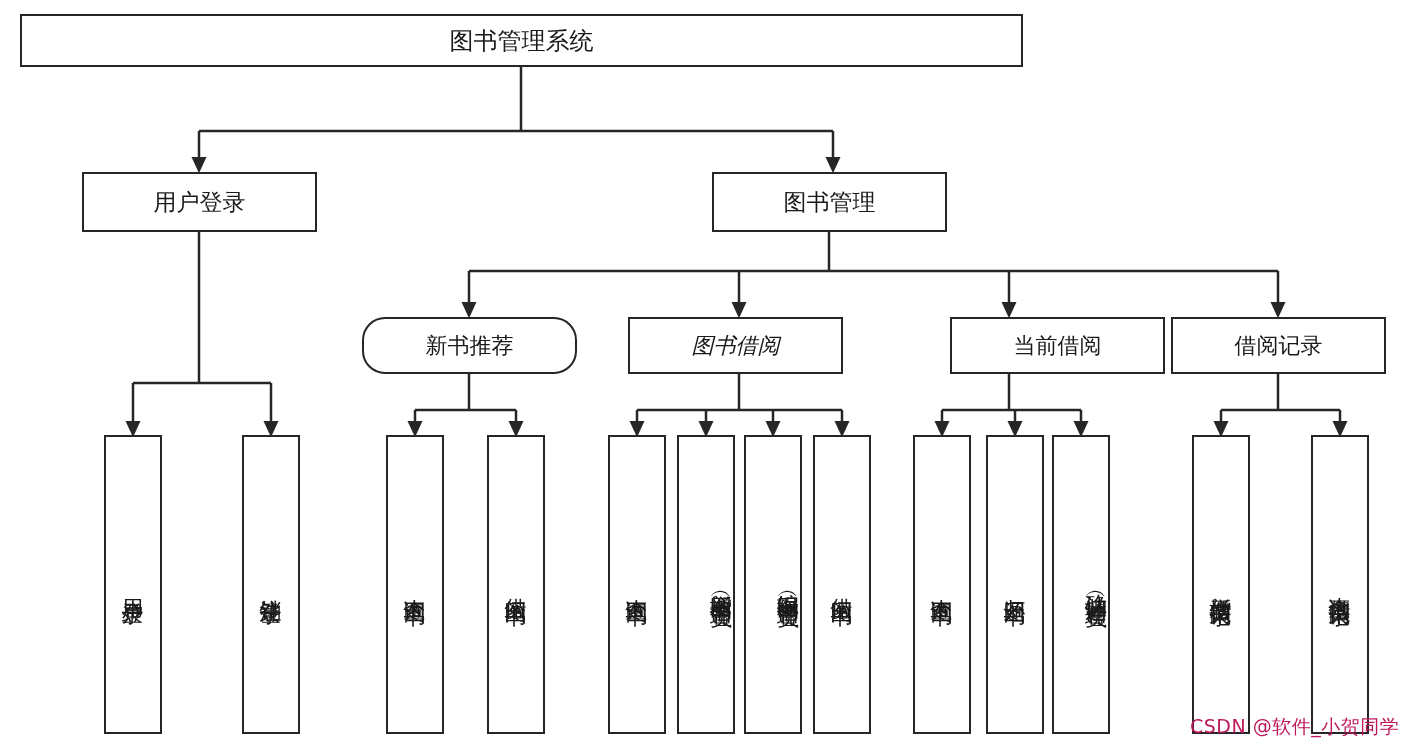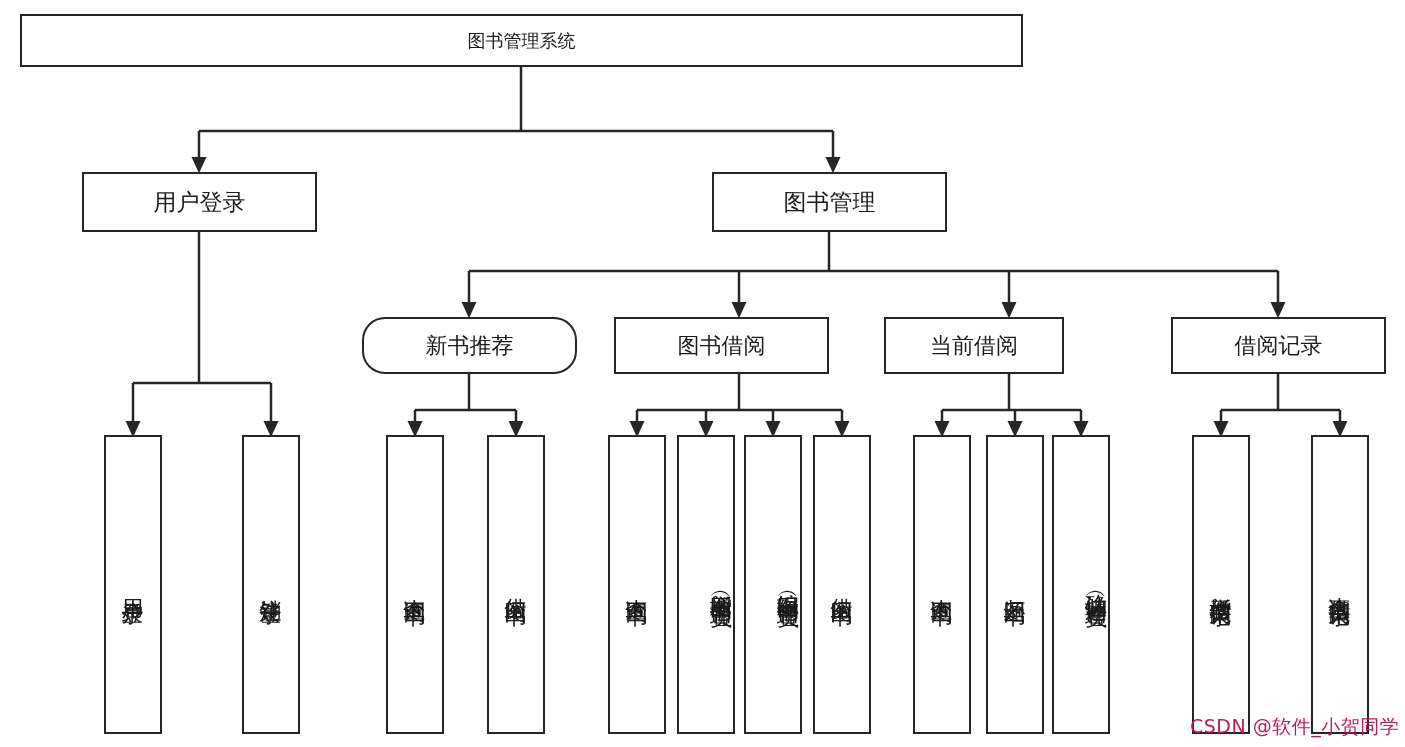--- a/index.html
+++ b/index.html
@@ -31,21 +31,21 @@
     border: 2.5px solid #262626;
     background: #ffffff;
     display: flex;
     align-items: center;
     justify-content: center;
     color: #1a1a1a;
     text-align: center;
     z-index: 2;
   }
   .node.root {
-    font-size: 18px;
+    font-size: 24px;
   }
   .node.lvl2 {
     font-size: 23px;
   }
   .node.lvl3 {
     font-size: 22px;
   }
   .node.leaf {
     font-size: 22px;
     writing-mode: vertical-rl;
@@ -135,24 +135,24 @@
   <div class="node lvl2" style="left:82px; top:172px; width:235px; height:60px;">
     <span>用户登录</span>
   </div>
   <div class="node lvl2" style="left:712px; top:172px; width:235px; height:60px;align-items:center;">
     <span>图书管理</span>
   </div>
 
   <div class="node lvl3" style="left:362px; top:317px; width:215px; height:57px;border-radius:23px;">
     <span>新书推荐</span>
   </div>
-  <div class="node lvl3" style="left:614px; top:317px; width:215px; height:57px;">
+  <div class="node lvl3" style="left:628px; top:317px; width:215px; height:57px;font-style:italic;">
     <span>图书借阅</span>
   </div>
-  <div class="node lvl3" style="left:884px; top:317px; width:180px; height:57px;">
+  <div class="node lvl3" style="left:950px; top:317px; width:215px; height:57px;">
     <span>当前借阅</span>
   </div>
   <div class="node lvl3" style="left:1171px; top:317px; width:215px; height:57px;text-align:center;">
     <span>借阅记录</span>
   </div>
 
   <div class="node leaf midalign" style="left:104px; top:435px; width:58px; height:299px;">
     <span>用户登录</span>
   </div>
   <div class="node leaf midalign" style="left:242px; top:435px; width:58px; height:299px;">

